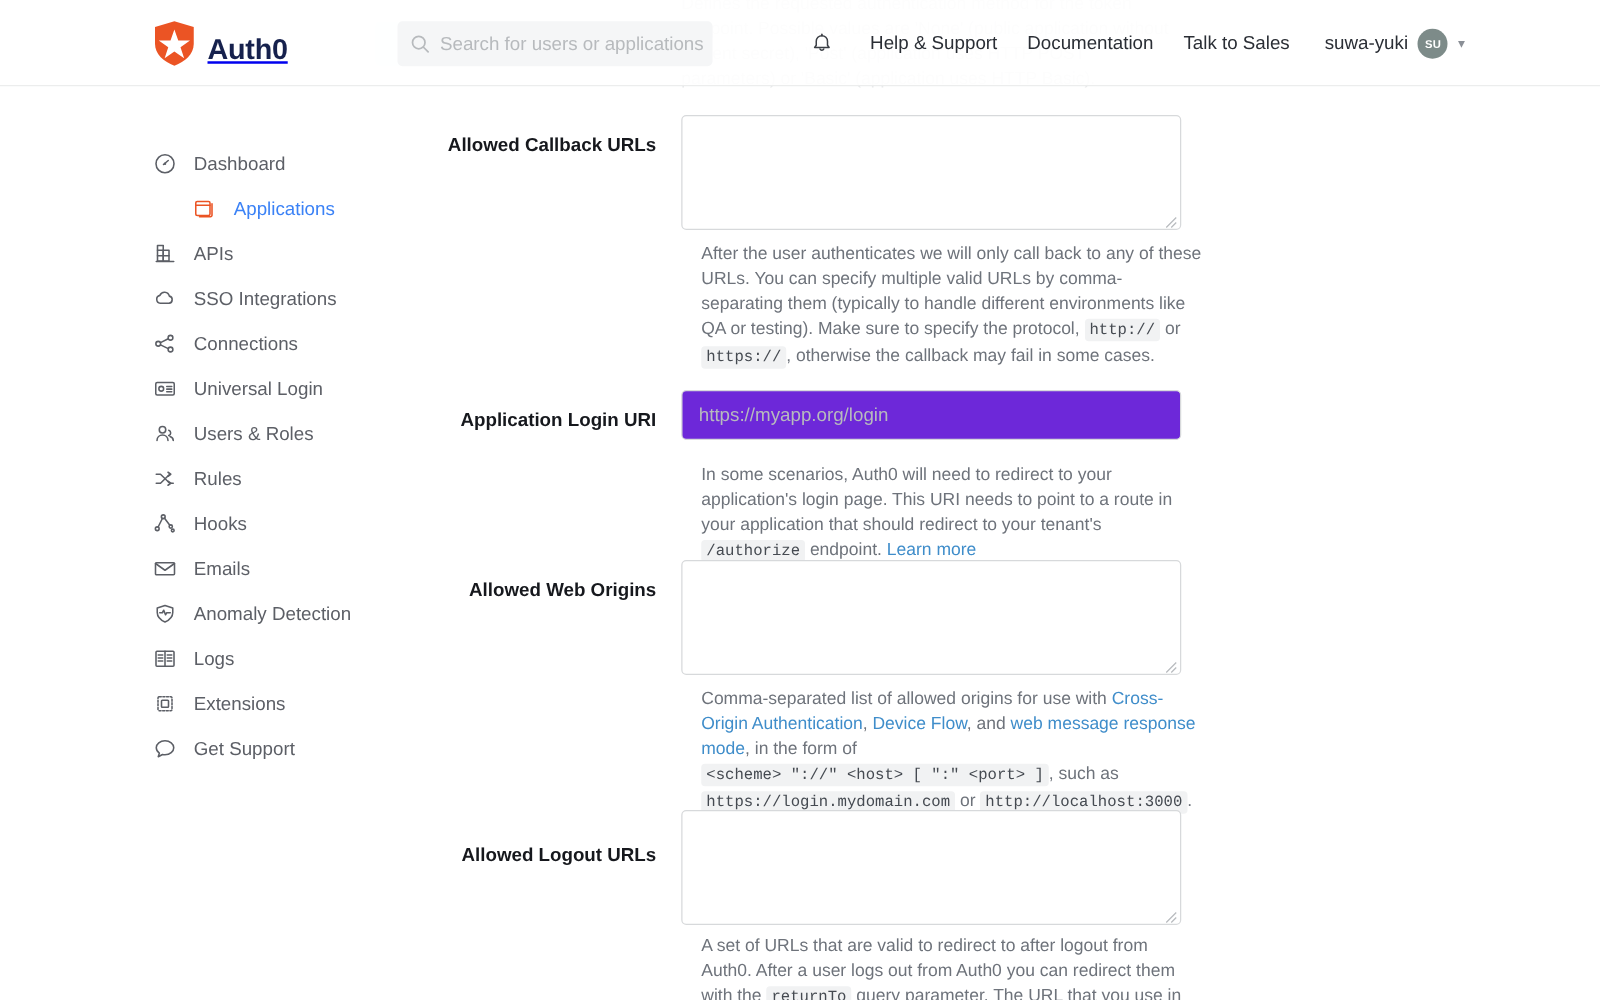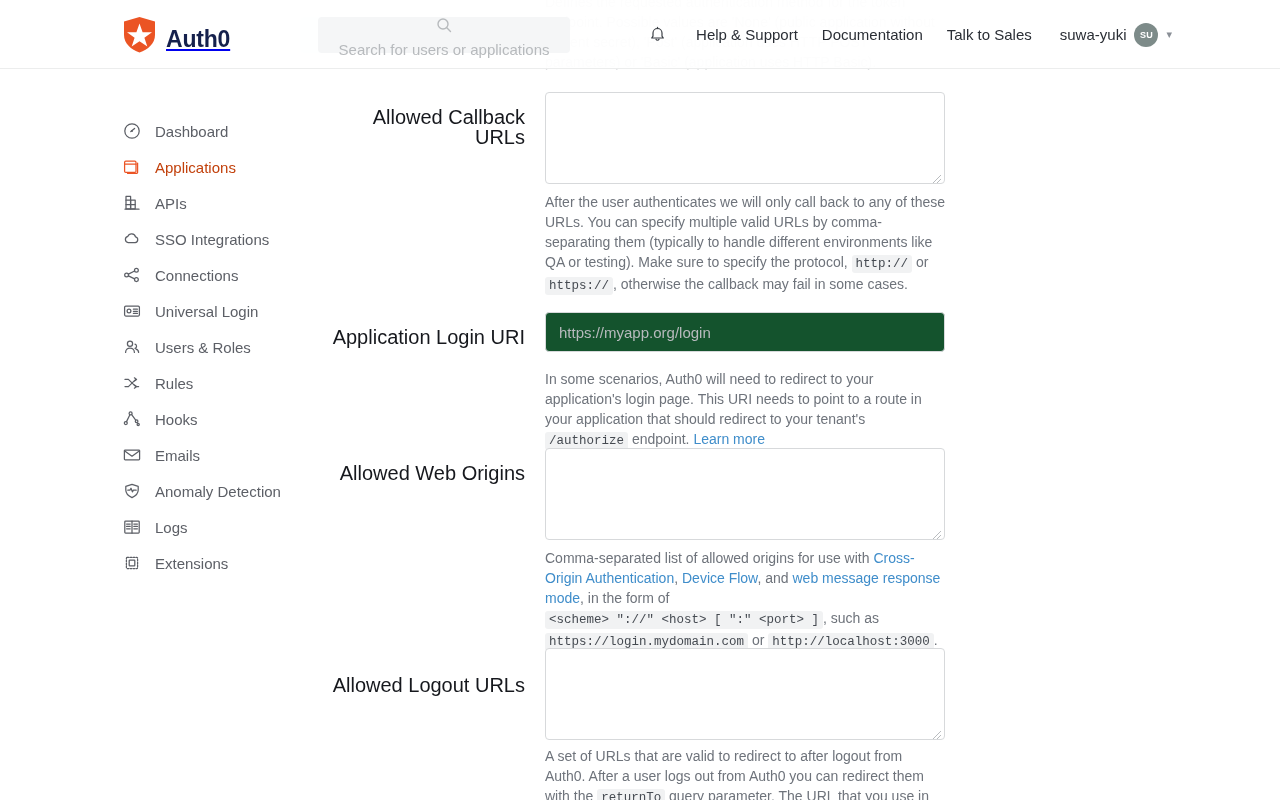--- a/index.html
+++ b/index.html
@@ -63,21 +63,20 @@
   .search-box {
     position: absolute;
     left: 318px; top: 17px;
     width: 252px; height: 36px;
     background: #f5f6f7;
     border-radius: 4px;
     display: flex;
     align-items: center;
     padding: 0 10px;
     gap: 8px;
-    flex-direction: column;
   }
   .search-box svg { flex: 0 0 auto; display: block; }
   .search-placeholder {
     font-size: 15px;
     color: #b7babd;
     white-space: nowrap;
   }
 
   .topnav {
     position: absolute;
@@ -138,74 +137,74 @@
     padding-left: 122px;
     color: #5c5f66;
     font-size: 15px;
     text-decoration: none;
   }
   .nav-item .nav-ico {
     width: 19px; height: 19px;
     display: flex; align-items: center; justify-content: center;
     flex: 0 0 19px;
   }
-  .nav-item.active { color: #c2410c; }
+  .nav-item.active { color: #3b82f6; margin-left: 32px; }
   .nav-item.active .nav-ico svg { stroke: #eb5424; }
 
   
   .main {
     position: absolute;
     left: 330px; top: 69px;
     width: 950px;
     height: 731px;
     z-index: 2;
   }
   .field-row {
     position: absolute;
     left: 0;
     width: 950px;
   }
   .field-label {
     position: absolute;
     left: 0; top: 0;
     width: 195px;
     text-align: right;
-    font-size: 20px;
-    font-weight: normal;
+    font-size: 15px;
+    font-weight: bold;
     color: #16181d;
     line-height: 20px;
   }
   .field-control { position: absolute; left: 215px; top: 0; }
   .ta {
     width: 400px;
     background: #ffffff;
     border: 1px solid #d7d9db;
     border-radius: 4px;
     position: relative;
   }
   .ta.h92 { height: 92px; }
   .resize-grip {
     position: absolute;
     right: 2px; bottom: 2px;
     width: 11px; height: 11px;
   }
   .txtinput {
     width: 400px; height: 40px;
-    background: #14532d;
+    background: #6d28d9;
     border: 1px solid #d7d9db;
     border-radius: 4px;
     display: flex;
     align-items: center;
     padding: 0 13px;
     font-size: 15px;
     color: #b7babd;
   }
   .helper {
     position: absolute;
-    left: 215px;
+    left: 231px;
     width: 400px;
     font-size: 14px;
     line-height: 20px;
     color: #6e737b;
   }
   .helper a { color: #3f8dca; text-decoration: none; }
   code {
     font-family: "Liberation Mono", monospace;
     font-size: 12.5px;
     background: #f1f2f3;
@@ -390,20 +389,28 @@
       <span>Logs</span>
     </a>
     <a class="nav-item" href="#">
       <span class="nav-ico">
         <svg width="18" height="18" viewBox="0 0 18 18" fill="none" stroke="#5c5f66" stroke-width="1.25" stroke-linecap="round" stroke-linejoin="round" stroke-dasharray="1.6 1.3">
           <rect x="3.4" y="3.4" width="11.2" height="11.2" rx="1"></rect>
           <rect x="6.2" y="6.2" width="5.6" height="5.6" rx=".6" stroke-dasharray="0"></rect>
         </svg>
       </span>
       <span>Extensions</span>
+    </a>
+    <a class="nav-item" href="#">
+      <span class="nav-ico">
+        <svg width="18" height="18" viewBox="0 0 18 18" fill="none" stroke="#5c5f66" stroke-width="1.25" stroke-linecap="round" stroke-linejoin="round">
+          <path d="M9 2.6c3.9 0 7 2.5 7 5.6s-3.1 5.6-7 5.6a9 9 0 0 1-2-.2l-3.4 1.8.9-2.9A5.5 5.5 0 0 1 2 8.2c0-3.1 3.1-5.6 7-5.6Z"></path>
+        </svg>
+      </span>
+      <span>Get Support</span>
     </a>
   </nav>
 
 <main class="main" id="main">
     <div class="field-row" style="top: 23px;">
       <div class="field-label" style="top: 15px;">Allowed Callback URLs</div>
       <div class="field-control">
         <div class="ta h92">
           <span class="resize-grip">
   <svg width="11" height="11" viewBox="0 0 11 11" stroke="#b9bcbf" stroke-width="1">

